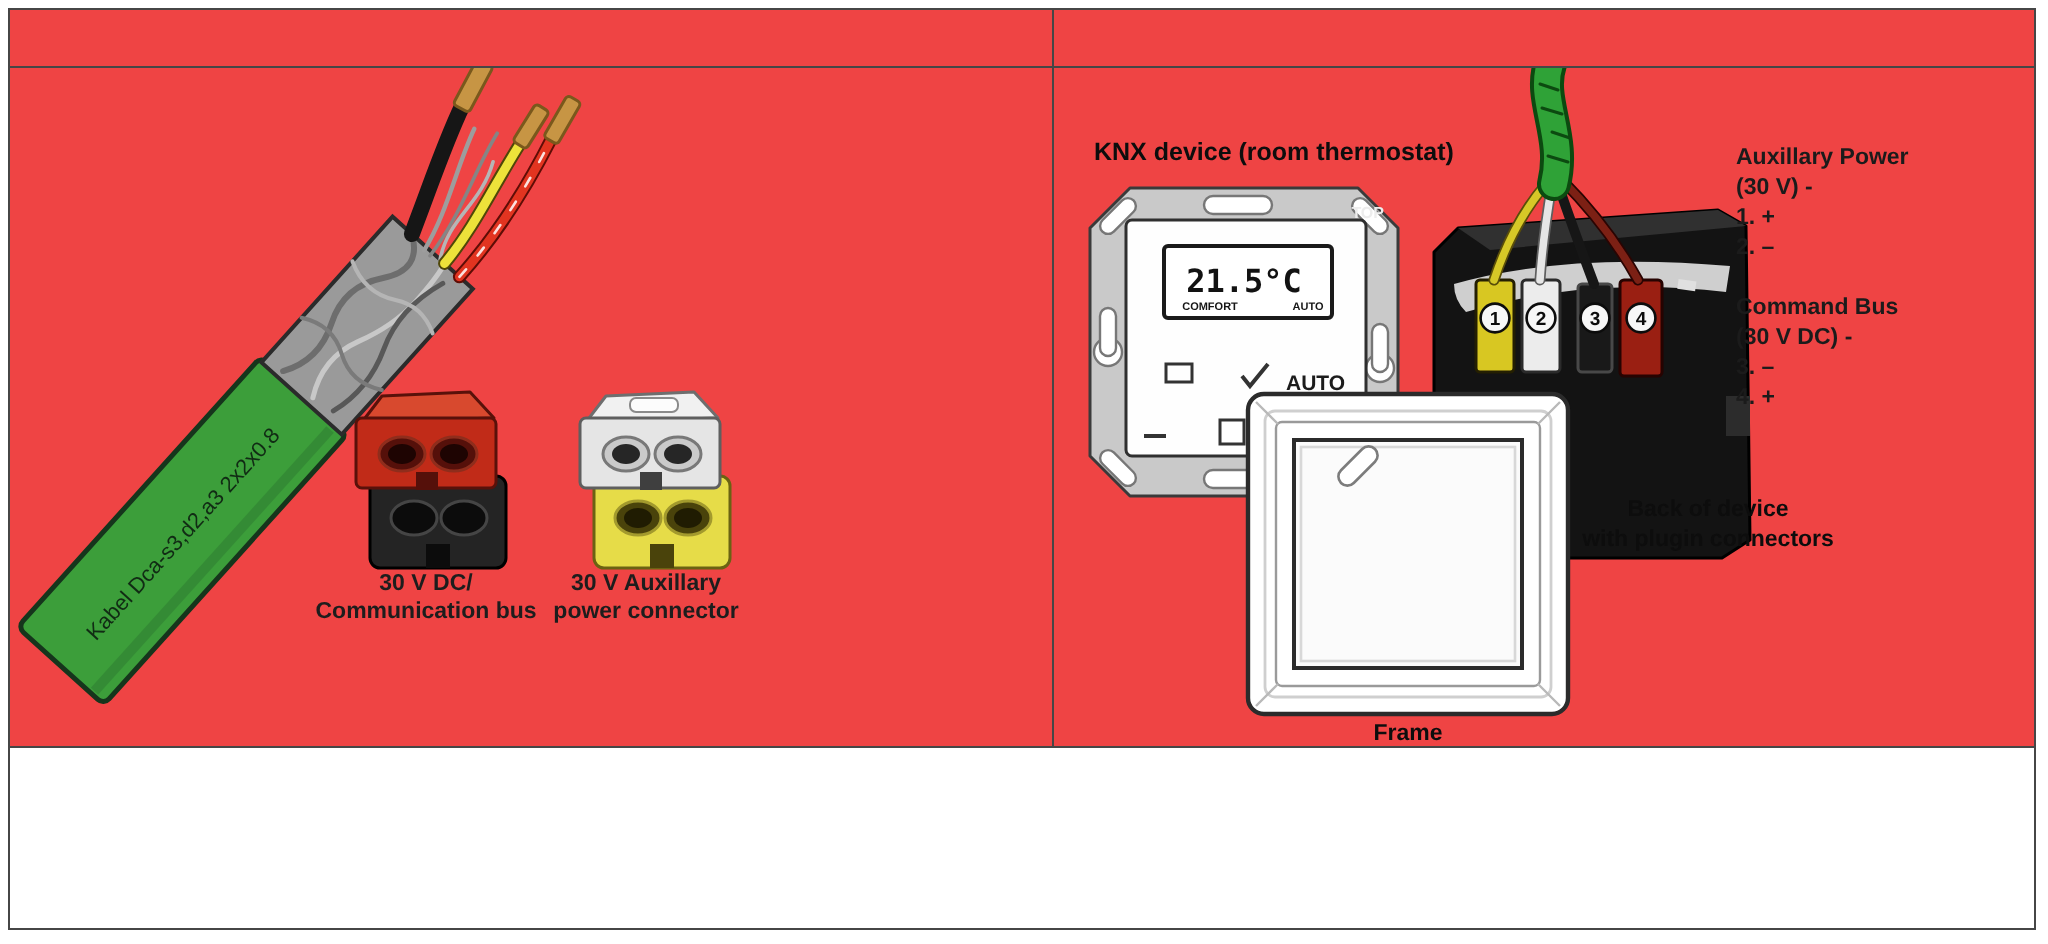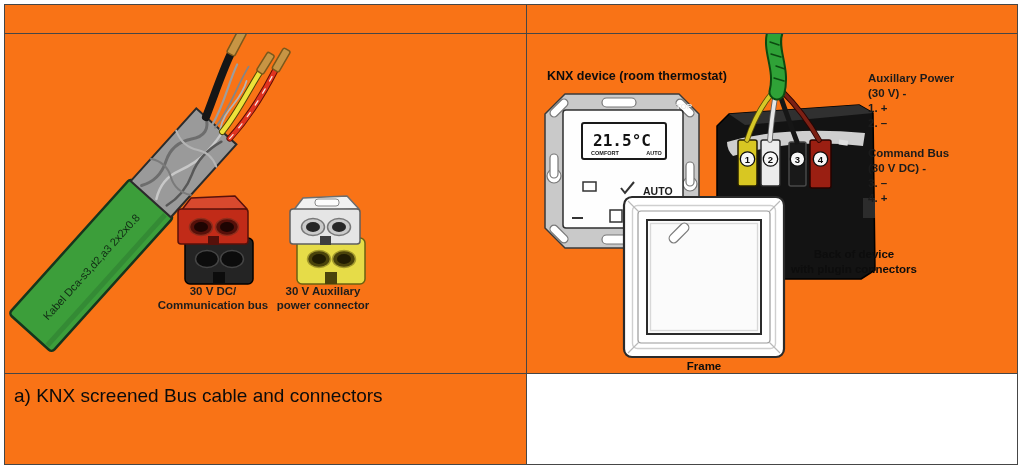--- a/index.html
+++ b/index.html
@@ -1,21 +1,21 @@
 <!DOCTYPE html>
 <html><head>
 <meta charset="utf-8">
 <style>
   html,body{margin:0;padding:0;background:#fff;}
   .page{position:relative;width:1024px;height:472px;background:#fff;
         font-family:"Liberation Sans",sans-serif;overflow:hidden;}
   .ftable{position:absolute;left:4px;top:4px;width:1014px;height:461px;
           border:1.5px solid #464646;box-sizing:border-box;
           display:grid;grid-template-columns:522px 1fr;grid-template-rows:29px 340px 1fr;}
-  .cell{box-sizing:border-box;background:#f97316;overflow:hidden;position:relative;}
+  .cell{box-sizing:border-box;background:#ef4444;overflow:hidden;position:relative;}
   .b-r{border-right:1.5px solid #464646;}
   .b-b{border-bottom:1.5px solid #464646;}
   .caption{font-size:19px;color:#0b0b0b;padding:5px 10px 0 9px;line-height:33px;}
   svg{display:block;font-family:"Liberation Sans",sans-serif;}
   .lcd-font{font-family:"DejaVu Sans Mono",monospace;}
 </style>
 </head>
 <body>
 
 <div class="page">
@@ -199,16 +199,15 @@
           <text x="341" y="168">4. +</text>
         </g>
 
         <g text-anchor="middle" font-size="11.5" font-weight="bold" fill="#0d0d0d">
           <text x="327" y="224">Back of device</text>
           <text x="327" y="239">with plugin connectors</text>
         </g>
       </svg>
     </div>
 
-    <div class="cell b-r caption">a) KNX screened Bus cable and connectors</div>
 
   </div>
 </div>
 
 </body></html>

